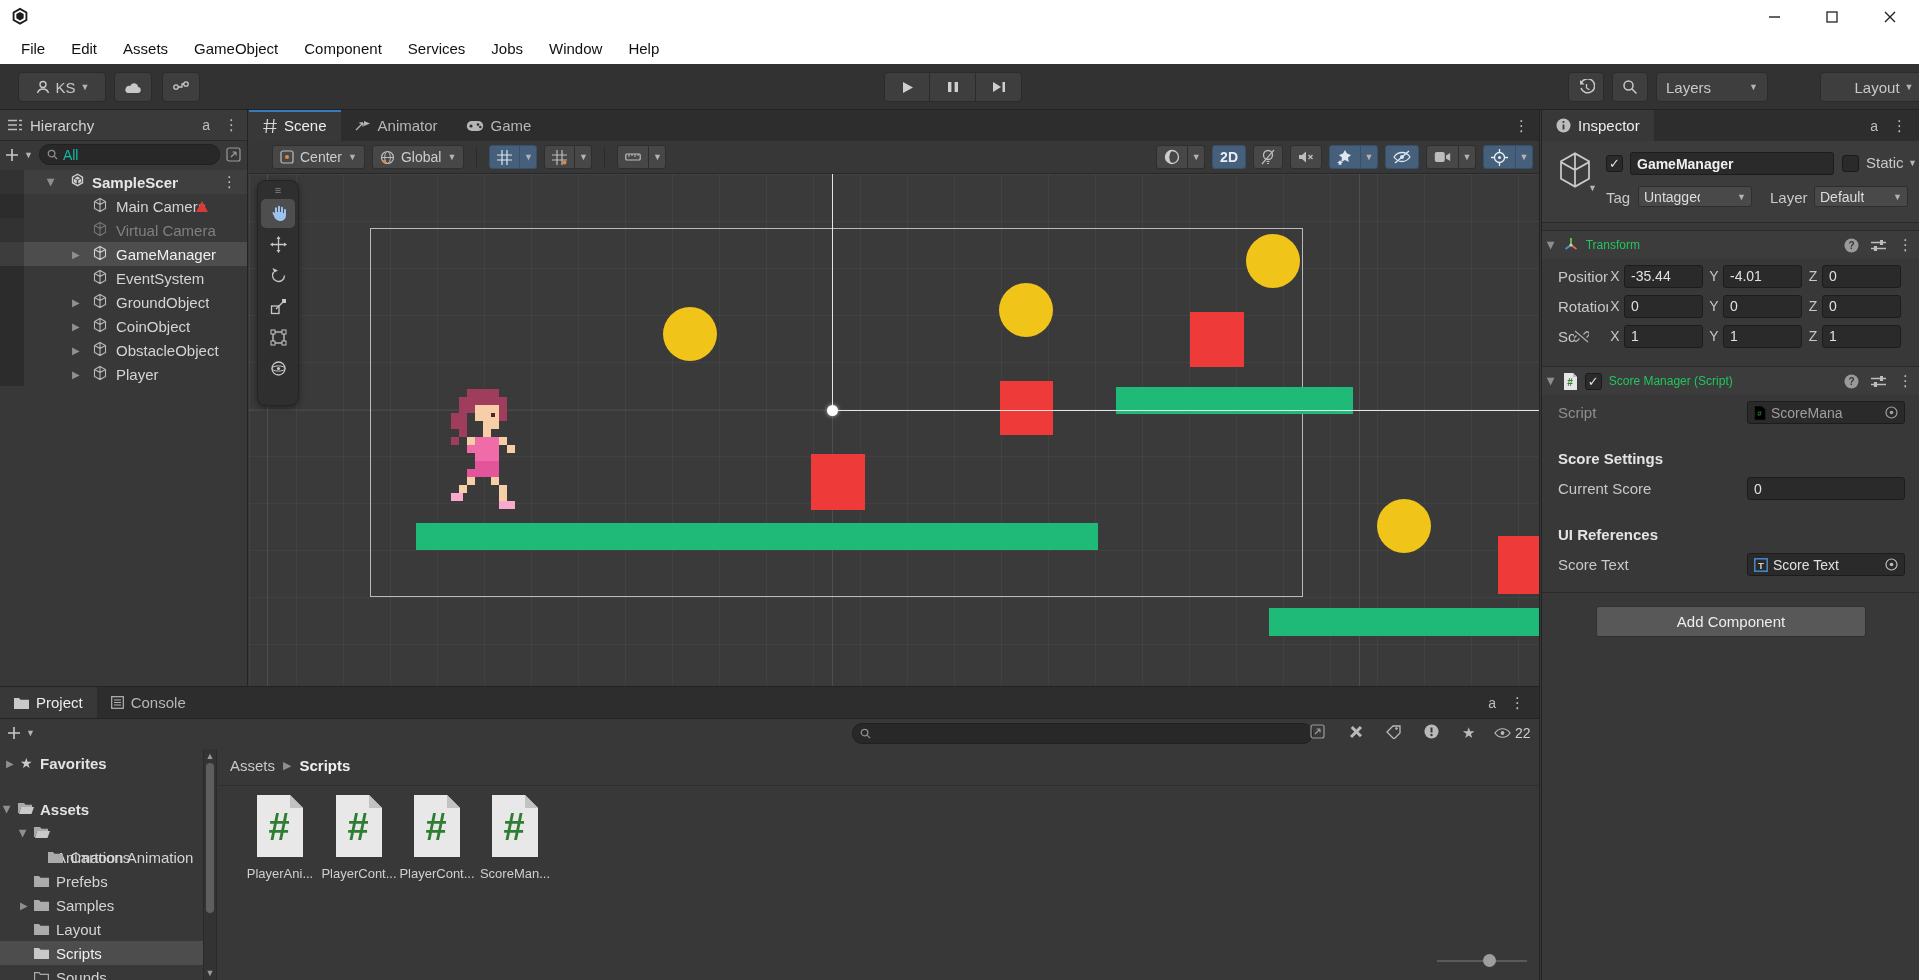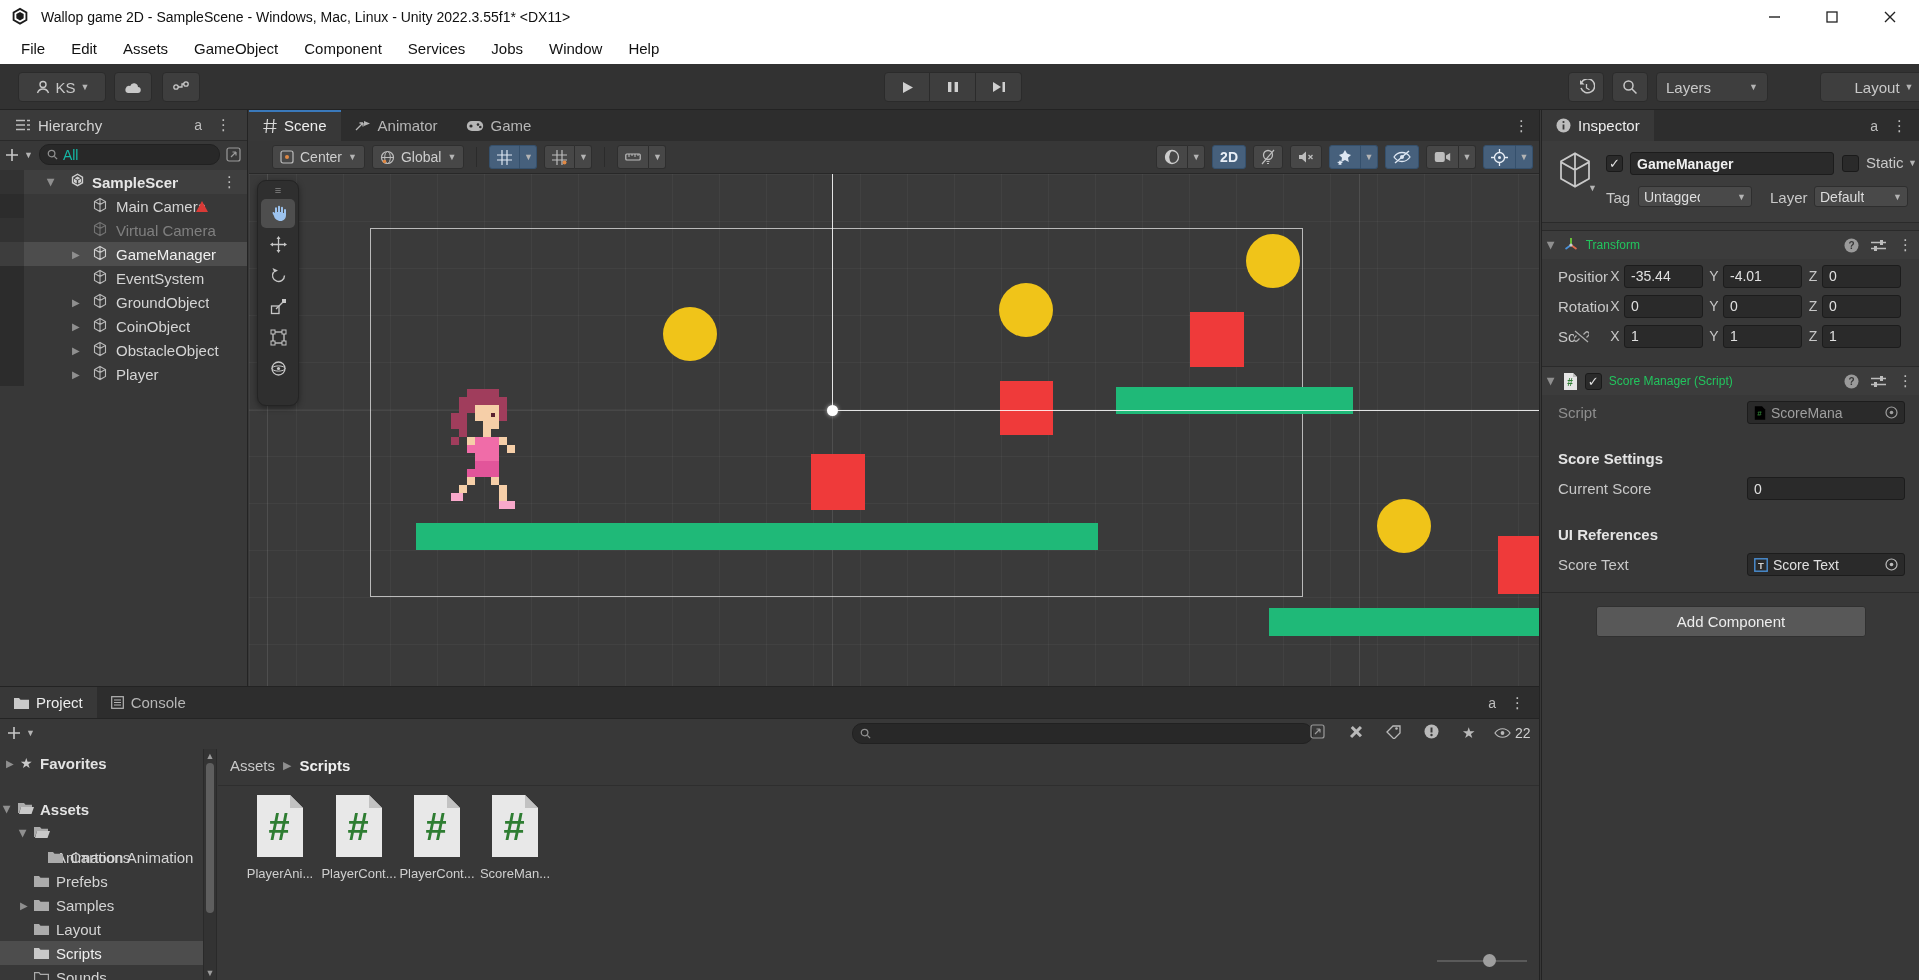--- a/index.html
+++ b/index.html
@@ -26,21 +26,21 @@
   
   .panel{position:absolute;background:#383838;box-sizing:border-box;}
   .tabbar{position:absolute;left:0;top:0;right:0;height:31px;background:#2D2D2D;border-bottom:1px solid #242424;display:flex;}
   .tab{display:flex;align-items:center;gap:7px;padding:1px 14px;color:#B6B6B6;font-size:15px;}
   .tab.active{background:#383838;color:#EDEDED;box-shadow:inset 0 2px 0 #3A79BB;}
   .tab.active.noline{box-shadow:none;}
   .kebab{color:#BDBDBD;font-size:15px;letter-spacing:0;}
   .locklbl{color:#BDBDBD;font-size:14px;}
   
   #hierarchy{left:0;top:110px;width:248px;height:576px;border-right:1px solid #232323;}
-  #hierarchy .hdr{position:absolute;left:0;top:0;right:0;height:31px;background:#3A3A3A;border-bottom:1px solid #2A2A2A;display:flex;align-items:center;padding:0 16px;gap:8px;box-sizing:border-box;}
+  #hierarchy .hdr{position:absolute;left:0;top:0;right:0;height:31px;background:#3A3A3A;border-bottom:1px solid #2A2A2A;display:flex;align-items:center;padding:0 8px;gap:8px;box-sizing:border-box;}
   #hsearchrow{position:absolute;left:0;top:31px;right:0;height:27px;display:flex;align-items:center;padding:0 6px;gap:6px;box-sizing:border-box;}
   .searchpill{flex:1;height:19px;background:#282828;border:1px solid #212121;border-radius:10px;display:flex;align-items:center;padding:0 7px;gap:5px;color:#14b8a6;font-size:14px;}
   #htree{position:absolute;left:0;top:60px;right:0;}
   .hrow{position:relative;height:24px;display:flex;align-items:center;font-size:15px;color:#D4D4D4;}
   .hrow .gutter{position:absolute;left:0;top:0;width:24px;height:24px;background:rgba(0,0,0,.20);}
   .hrow.sel{background:#4D4D4D;}
   .hrow.dim{opacity:.45;}
   .hrow .arr{position:absolute;left:72px;color:#8F8F8F;font-size:10px;}
   .hrow .obicon{position:absolute;left:92px;}
   .hrow .hlabel{position:absolute;left:116px;white-space:nowrap;overflow:hidden;}
@@ -118,21 +118,20 @@
 </style>
 </head>
 <body>
 
 <div id="app">
 
   <div id="titlebar" class="abs">
     <svg class="ticon" viewBox="0 0 24 24">
         <path fill="#1b1b1b" d="M12 2l8 4.6v9.2L12 20.4 4 15.8V6.6L12 2zm0 2.3L6 7.7v6.9l6 3.4 6-3.4V7.7l-6-3.4zm0 2.2l4 2.3v4.6l-4 2.3-4-2.3V8.8l4-2.3z"></path>
       </svg>
-    <span class="ttext">Wallop game 2D - SampleScene - Windows, Mac, Linux - Unity 2022.3.55f1* &lt;DX11&gt;</span>
     <div class="wbtns">
       <div class="wbtn">
           <svg width="13" height="13" viewBox="0 0 13 13">
             <path stroke="#222" stroke-width="1.4" d="M1 7h11"></path>
           </svg>
         </div>
       <div class="wbtn">
           <svg width="12" height="12" viewBox="0 0 12 12">
             <rect x="1" y="1" width="10" height="10" fill="none" stroke="#222" stroke-width="1.3"></rect>
           </svg>

